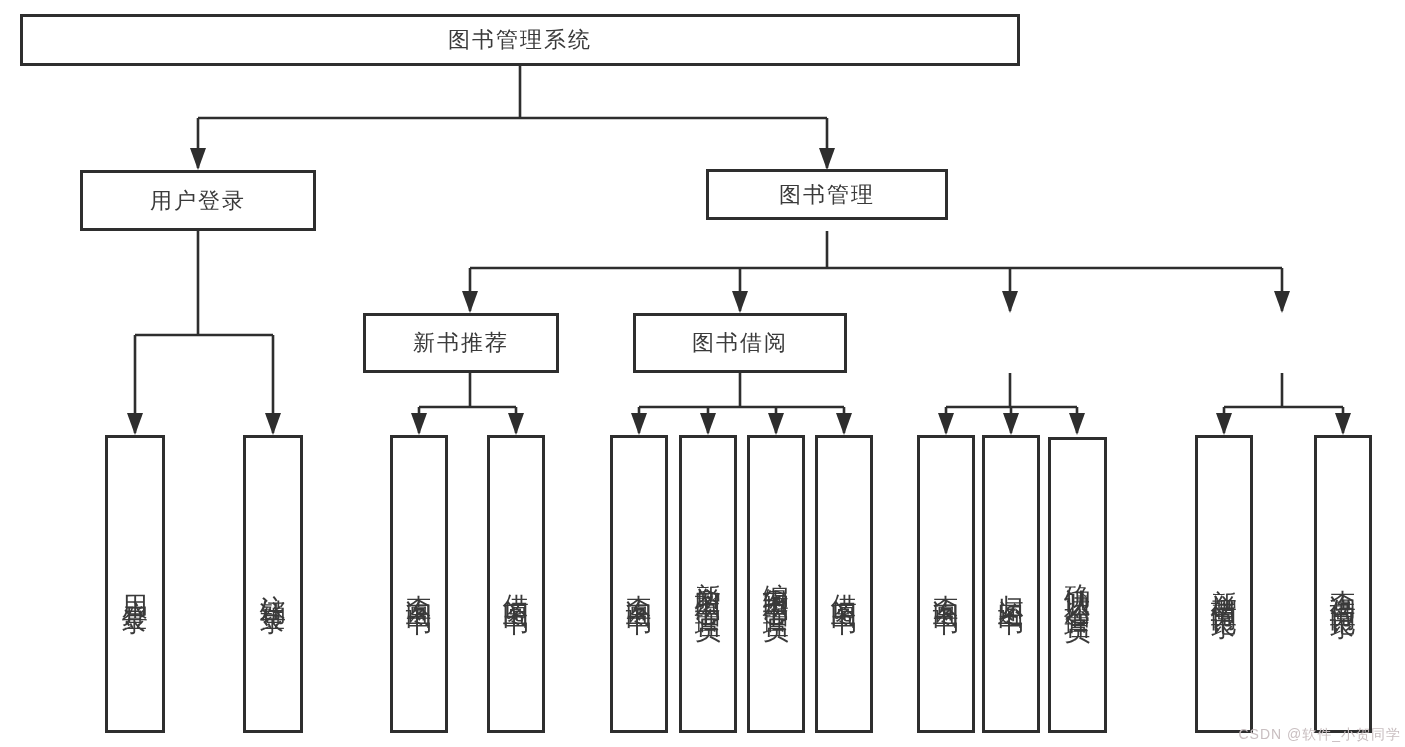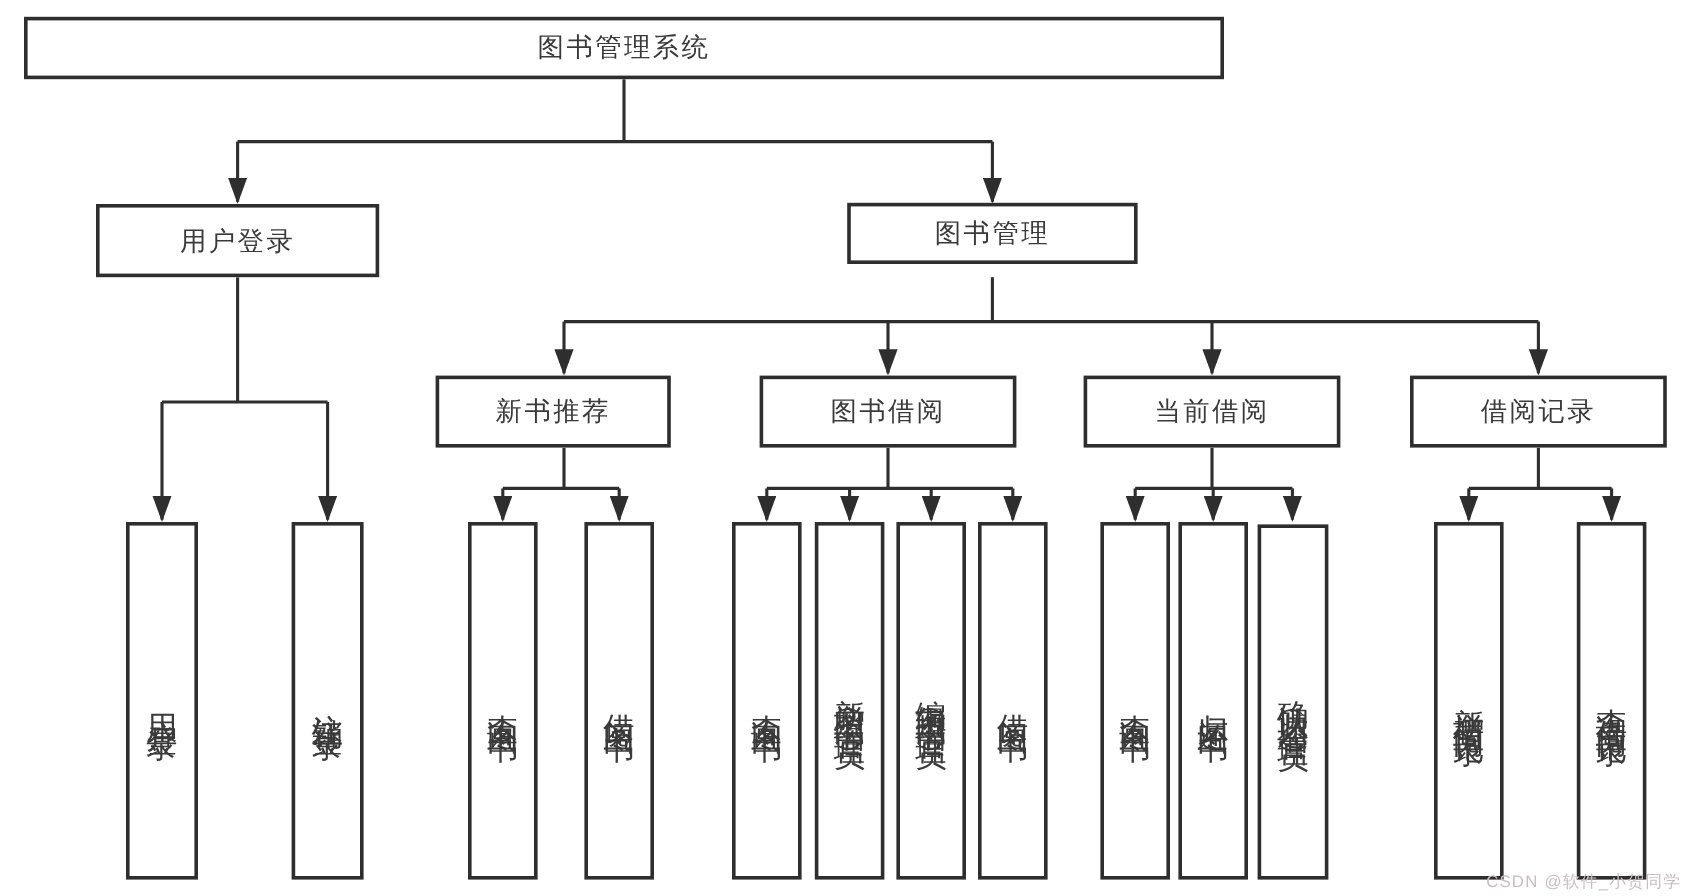--- a/index.html
+++ b/index.html
@@ -112,26 +112,20 @@
   <div class="node hbox" style="left:706px;top:169px;width:242px;height:51px;">
     <span>图书管理</span>
   </div>
 
   <div class="node hbox" style="left:363px;top:313px;width:196px;height:60px;">
     <span>新书推荐</span>
   </div>
   <div class="node hbox" style="left:633px;top:313px;width:214px;height:60px;">
     <span>图书借阅</span>
   </div>
-  <div class="node hbox" style="left:903px;top:313px;width:214px;height:60px;">
-    <span>当前借阅</span>
-  </div>
-  <div class="node hbox" style="left:1175px;top:313px;width:214px;height:60px;">
-    <span>借阅记录</span>
-  </div>
 
   <div class="node vbox" style="left:105px;top:435px;width:60px;height:298px;">
     <span>用户登录</span>
   </div>
   <div class="node vbox" style="left:243px;top:435px;width:60px;height:298px;">
     <span>注销登录</span>
   </div>
 
   <div class="node vbox" style="left:390px;top:435px;width:58px;height:298px;">
     <span>查询图书</span>

